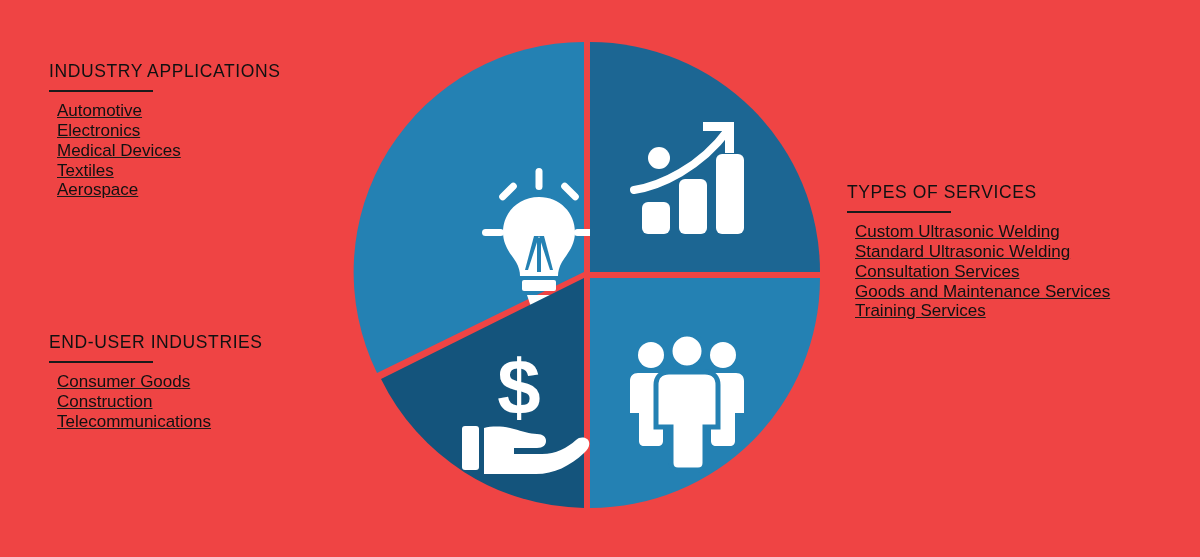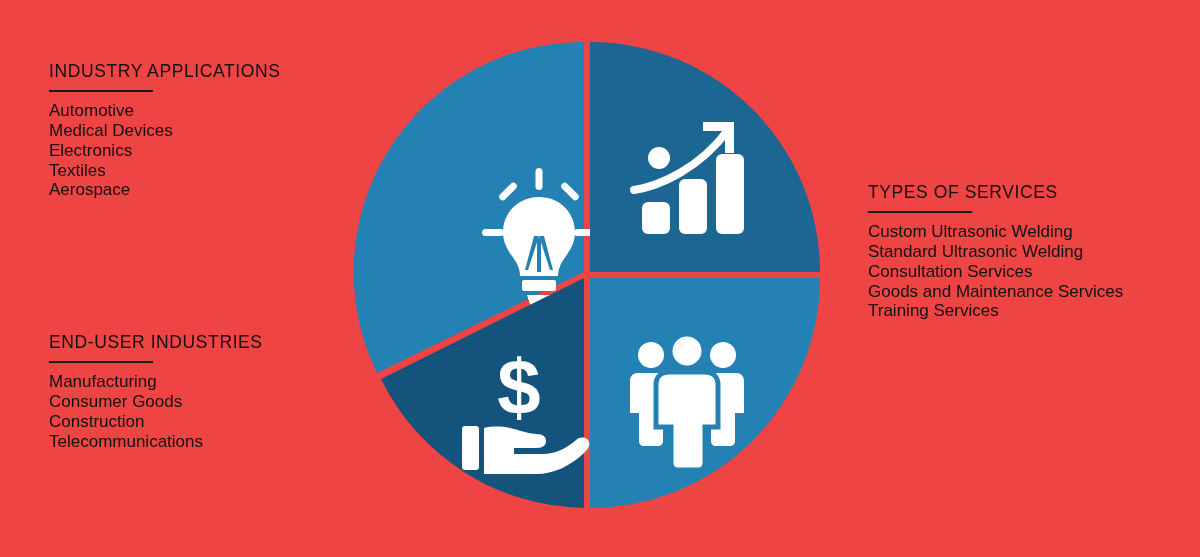--- a/index.html
+++ b/index.html
@@ -34,33 +34,34 @@
   }
   .block-rule {
     margin-top: 9px;
     margin-bottom: 9px;
     width: 104px;
     height: 0;
     border-top: 2px solid #1a1a1a;
   }
   .block-list {
     list-style: none;
-    margin: 0;
+    margin: 8px;
     padding: 0;
+    text-decoration: underline;
   }
   .block-list li {
     font-size: 17px;
     line-height: 19.8px;
     color: #111111;
     white-space: nowrap;
   }
 
   #block-industry-applications { left: 49px; top: 62px; }
   #block-end-user-industries   { left: 49px; top: 333px; }
-  #block-types-of-services     { left: 868px; top: 183px; }
+  #block-types-of-services     { left: 847px; top: 183px; }
 
   
   #pie-chart {
     position: absolute;
     left: 350px;
     top: 36px;
     width: 478px;
     height: 486px;
   }
   #pie-chart svg {
@@ -73,32 +74,31 @@
 </head>
 <body>
 
 <div id="canvas">
 
   <div class="text-block" id="block-industry-applications">
     <div class="block-heading">INDUSTRY APPLICATIONS</div>
     <div class="block-rule"></div>
     <ul class="block-list">
       <li>Automotive</li>
+      <li>Electronics</li>
       <li>Medical Devices</li>
-      <li>Electronics</li>
       <li>Textiles</li>
       <li>Aerospace</li>
     </ul>
   </div>
 
   <div class="text-block" id="block-end-user-industries">
     <div class="block-heading">END-USER INDUSTRIES</div>
     <div class="block-rule"></div>
     <ul class="block-list">
-      <li>Manufacturing</li>
       <li>Consumer Goods</li>
       <li>Construction</li>
       <li>Telecommunications</li>
     </ul>
   </div>
 
   <div class="text-block" id="block-types-of-services">
     <div class="block-heading">TYPES OF SERVICES</div>
     <div class="block-rule"></div>
     <ul class="block-list">

